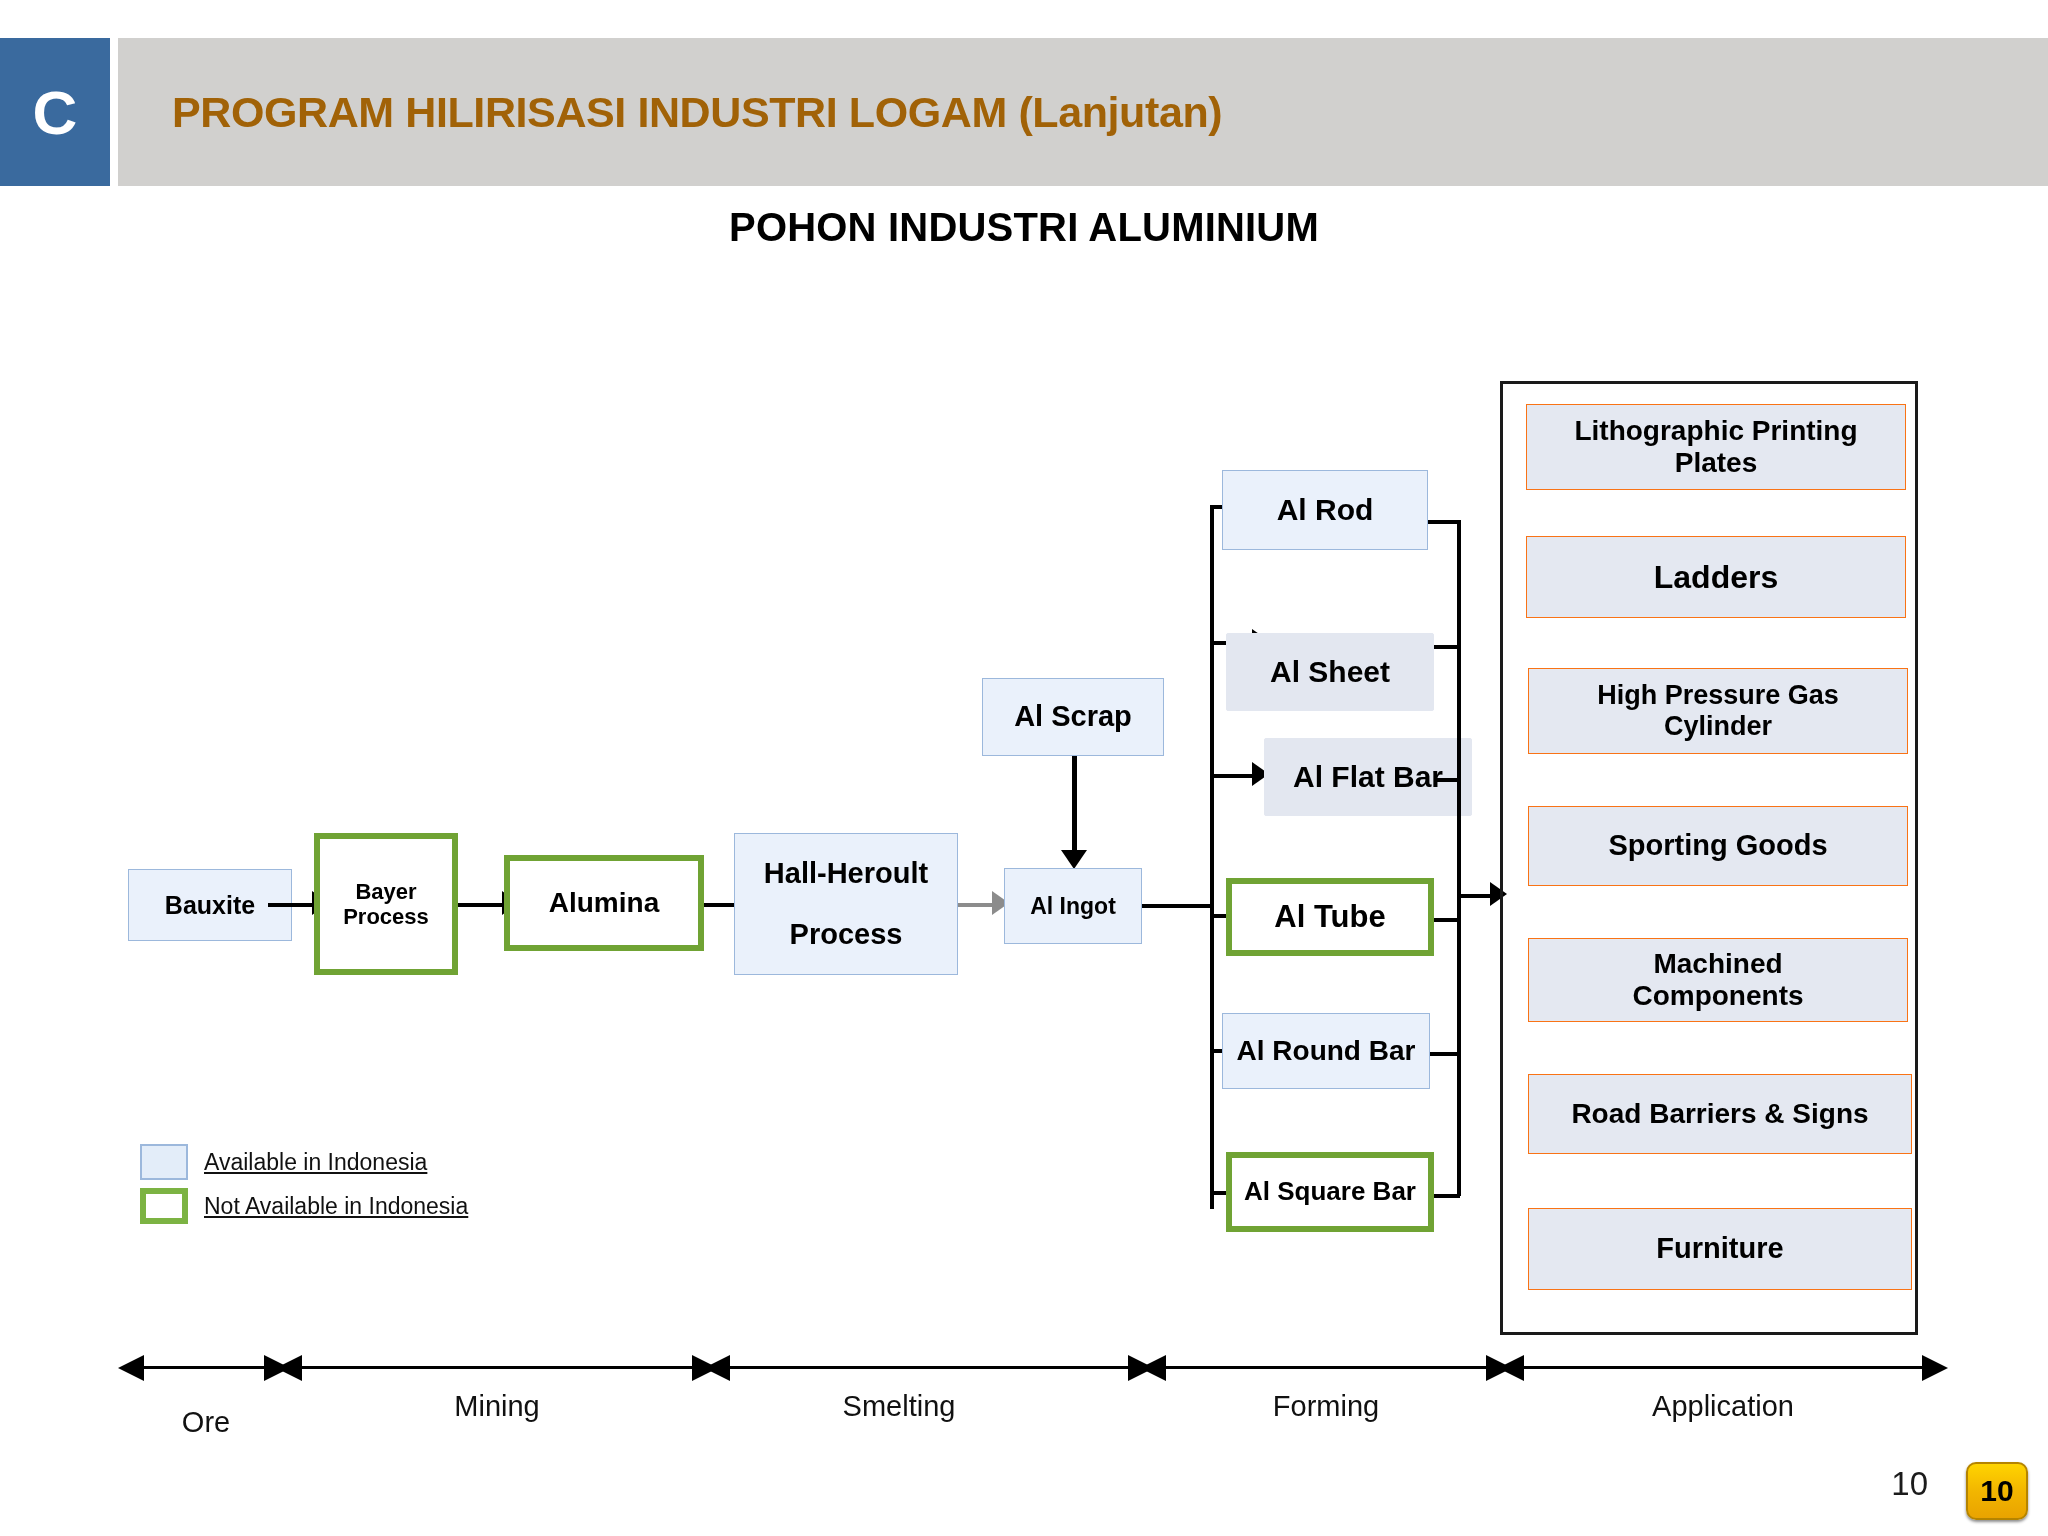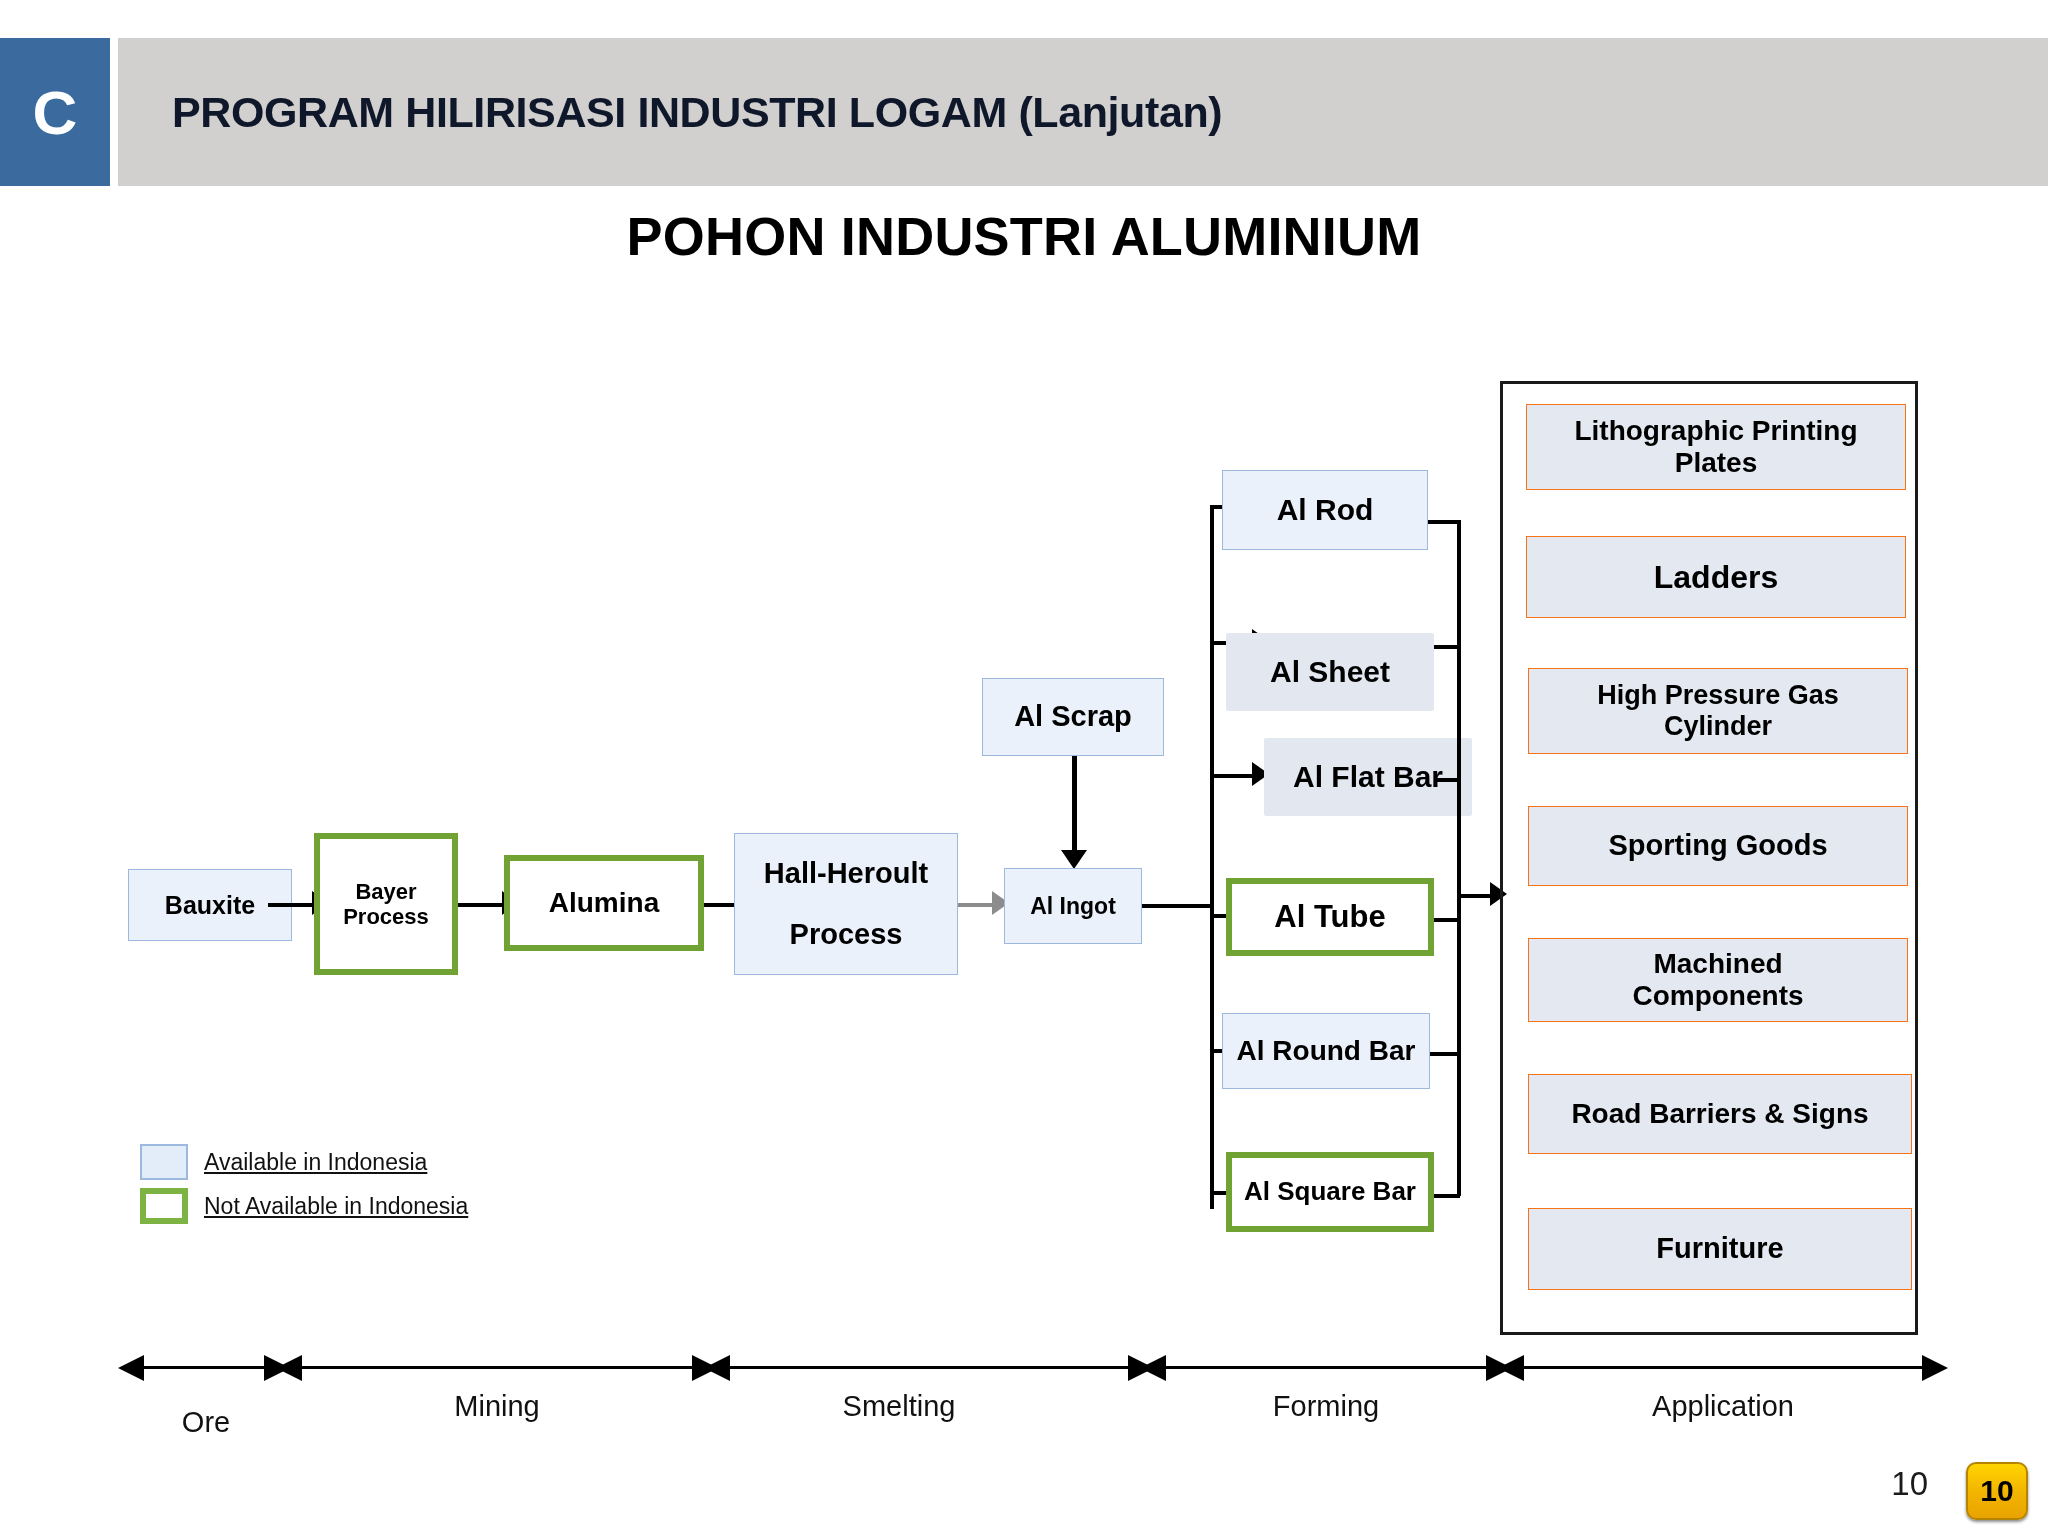--- a/index.html
+++ b/index.html
@@ -21,30 +21,30 @@
     position:absolute;left:0px;top:38px;width:110px;height:148px;
     background:#3a6a9e;
     color:#ffffff;
     font-size:62px;font-weight:bold;
     display:flex;align-items:center;justify-content:center;
     letter-spacing:0px;
   }
   .header-title{
     position:absolute;left:172px;top:38px;height:148px;
     display:flex;align-items:center;
-    font-size:43px;font-weight:bold;color:#0f172a;
+    font-size:43px;font-weight:bold;color:#a16207;
     letter-spacing:-0.4px;
     white-space:nowrap;
   }
 
   
   .slide-title{
     position:absolute;left:0;top:205px;width:2048px;
     text-align:center;
-    font-size:54px;font-weight:bold;color:#000000;
+    font-size:40px;font-weight:bold;color:#000000;
     letter-spacing:0.2px;
   }
 
   
   .node{
     position:absolute;
     box-sizing:border-box;
     display:flex;align-items:center;justify-content:center;
     text-align:center;
     font-weight:bold;color:#000000;

